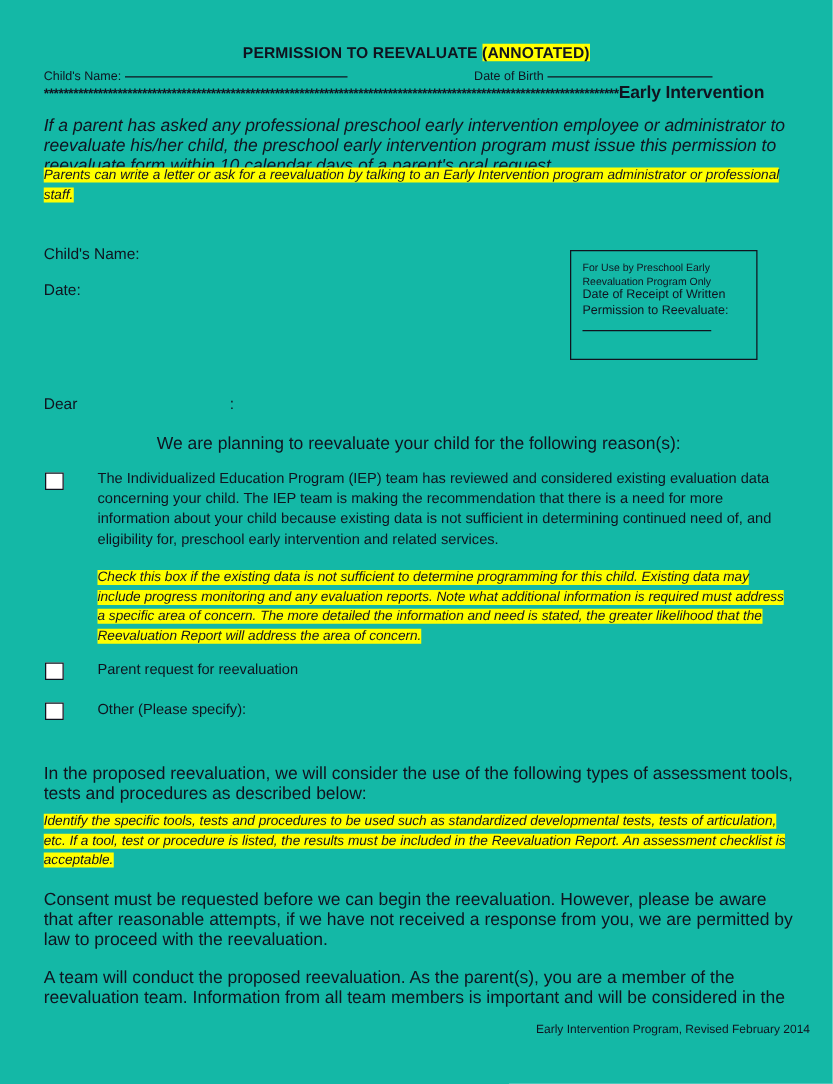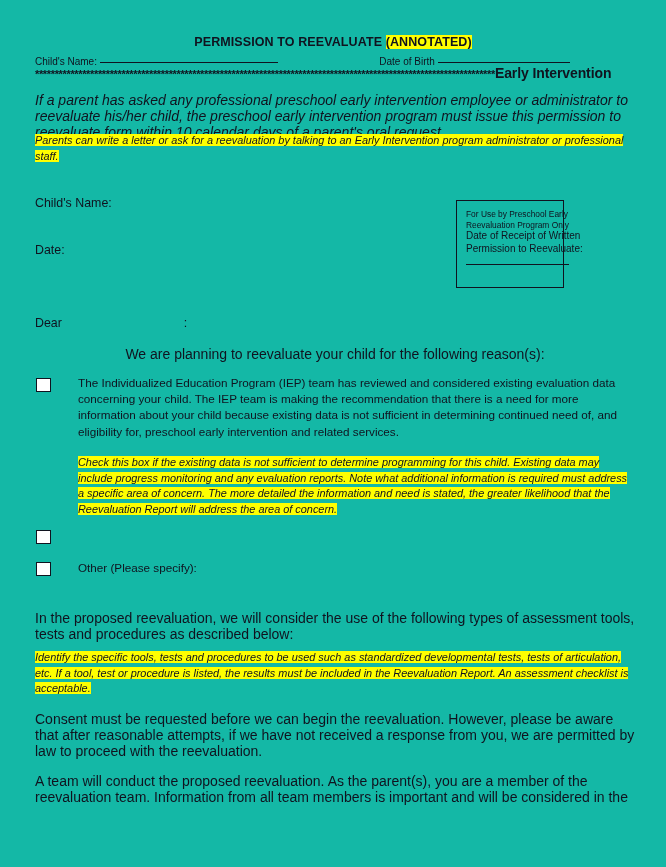--- a/index.html
+++ b/index.html
@@ -106,21 +106,21 @@
     font-size: 12.4px;
     line-height: 16px;
     white-space: nowrap;
   }
 
   
   .use-box {
     position: absolute;
     left: 456px;
     top: 200px;
-    width: 108px;
+    width: 150px;
     height: 88px;
     border: 1.3px solid #10131f;
     box-sizing: border-box;
   }
   .use-box-inner {
     padding: 8px 0 0 9px;
   }
   .use-line-sm {
     font-size: 8.4px;
     line-height: 10.6px;
@@ -192,21 +192,21 @@
 
   <div class="star-line">
     <span class="stars">*********************************************************************************************************************</span><span class="ei-name">Early Intervention</span>
   </div>
 
   <div class="para italic" style="left:35px; top:92px; width:600px;">If a parent has asked any professional preschool early intervention employee or administrator to reevaluate his/her child, the preschool early intervention program must issue this permission to reevaluate form within 10 calendar days of a parent's oral request.</div>
 
   <div class="hl-block" style="left:35px; top:133px; width:600px;"><span class="t">Parents can write a letter or ask for a reevaluation by talking to an Early Intervention program administrator or professional staff.</span></div>
 
   <div class="field-label" style="left:35px; top:195px;">Child's Name:</div>
-  <div class="field-label" style="left:35px; top:224px;margin-top:18px;">Date:</div>
+  <div class="field-label" style="left:35px; top:224px;">Date:</div>
 
   <div class="use-box">
     <div class="use-box-inner">
       <div class="use-line-sm">For Use by Preschool Early</div>
       <div class="use-line-sm">Reevaluation Program Only</div>
       <div class="use-line-md">Date of Receipt of Written</div>
       <div class="use-line-md">Permission to Reevaluate:</div>
       <div class="use-rule"></div>
     </div>
   </div>
@@ -215,26 +215,28 @@
     <span>Dear</span><span class="spacer"></span><span>:</span>
   </div>
 
   <div class="para" style="left:35px; top:346px; width:600px;text-align:center;">We are planning to reevaluate your child for the following reason(s):</div>
 
   <div class="cbox" style="left:36px; top:378px;"></div>
   <div class="cb-text" style="left:78px; top:375px; width:558px;">The Individualized Education Program (IEP) team has reviewed and considered existing evaluation data concerning your child. The IEP team is making the recommendation that there is a need for more information about your child because existing data is not sufficient in determining continued need of, and eligibility for, preschool early intervention and related services.</div>
   <div class="hl-block" style="left:78px; top:455px; width:558px;"><span class="t">Check this box if the existing data is not sufficient to determine programming for this child. Existing data may include progress monitoring and any evaluation reports. Note what additional information is required must address a specific area of concern. The more detailed the information and need is stated, the greater likelihood that the Reevaluation Report will address the area of concern.</span></div>
 
   <div class="cbox" style="left:36px; top:530px;"></div>
+  <div class="cb-text" style="left:78px; top:528px; width:558px;">Parent request for reevaluation</div>
 
   <div class="cbox" style="left:36px; top:562px;"></div>
   <div class="cb-text" style="left:78px; top:560px; width:558px;">Other (Please specify):</div>
 
   <div class="para" style="left:35px; top:610px; width:600px;">In the proposed reevaluation, we will consider the use of the following types of assessment tools, tests and procedures as described below:</div>
 
   <div class="hl-block" style="left:35px; top:650px; width:600px;"><span class="t">Identify the specific tools, tests and procedures to be used such as standardized developmental tests, tests of articulation, etc. If a tool, test or procedure is listed, the results must be included in the Reevaluation Report. An assessment checklist is acceptable.</span></div>
 
   <div class="para" style="left:35px; top:711px; width:600px;">Consent must be requested before we can begin the reevaluation. However, please be aware that after reasonable attempts, if we have not received a response from you, we are permitted by law to proceed with the reevaluation.</div>
 
   <div class="para" style="left:35px; top:773px; width:600px;">A team will conduct the proposed reevaluation. As the parent(s), you are a member of the reevaluation team. Information from all team members is important and will be considered in the</div>
 
+  <div class="footer">Early Intervention Program, Revised February 2014</div>
 
 </div>
 
 </body></html>

